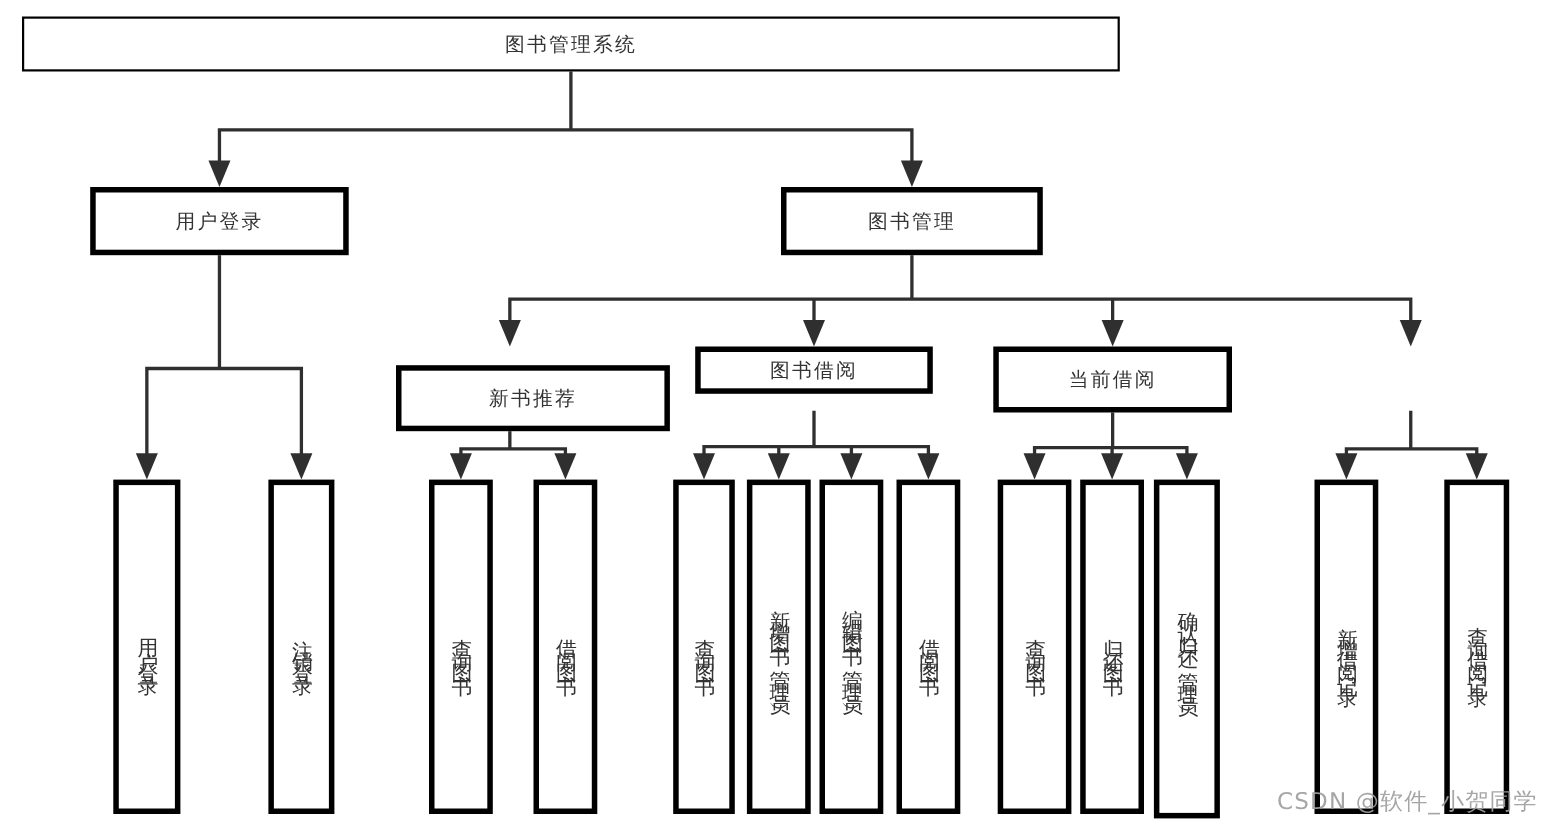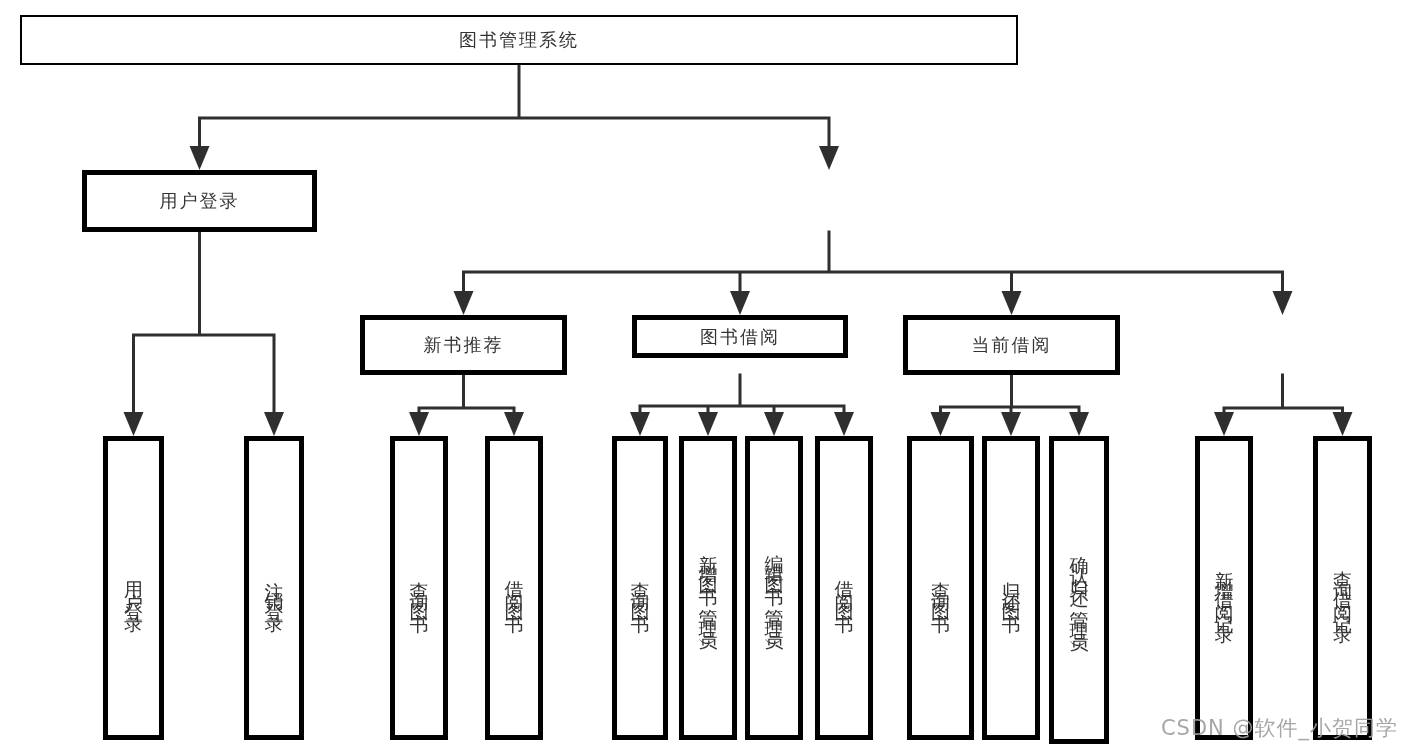--- a/index.html
+++ b/index.html
@@ -110,22 +110,25 @@
     </g>
   </svg>
 
   <div class="box h" style="left:20px;top:15px;width:998px;height:50px;border-width:2px">
     <span>图书管理系统</span>
   </div>
 
   <div class="box h" style="left:82px;top:170px;width:235px;height:62px">
     <span>用户登录</span>
   </div>
+  <div class="box h" style="left:710px;top:170px;width:238px;height:62px">
+    <span>图书管理</span>
+  </div>
 
-  <div class="box h" style="left:360px;top:315px;width:207px;height:60px">
+  <div class="box h" style="left:360px;top:332px;width:249px;height:60px">
     <span>新书推荐</span>
   </div>
   <div class="box h" style="left:632px;top:315px;width:216px;height:43px">
     <span>图书借阅</span>
   </div>
   <div class="box h" style="left:903px;top:315px;width:217px;height:60px">
     <span>当前借阅</span>
   </div>
 
   <div class="box v" style="left:103px;top:436px;width:61px;height:304px">

